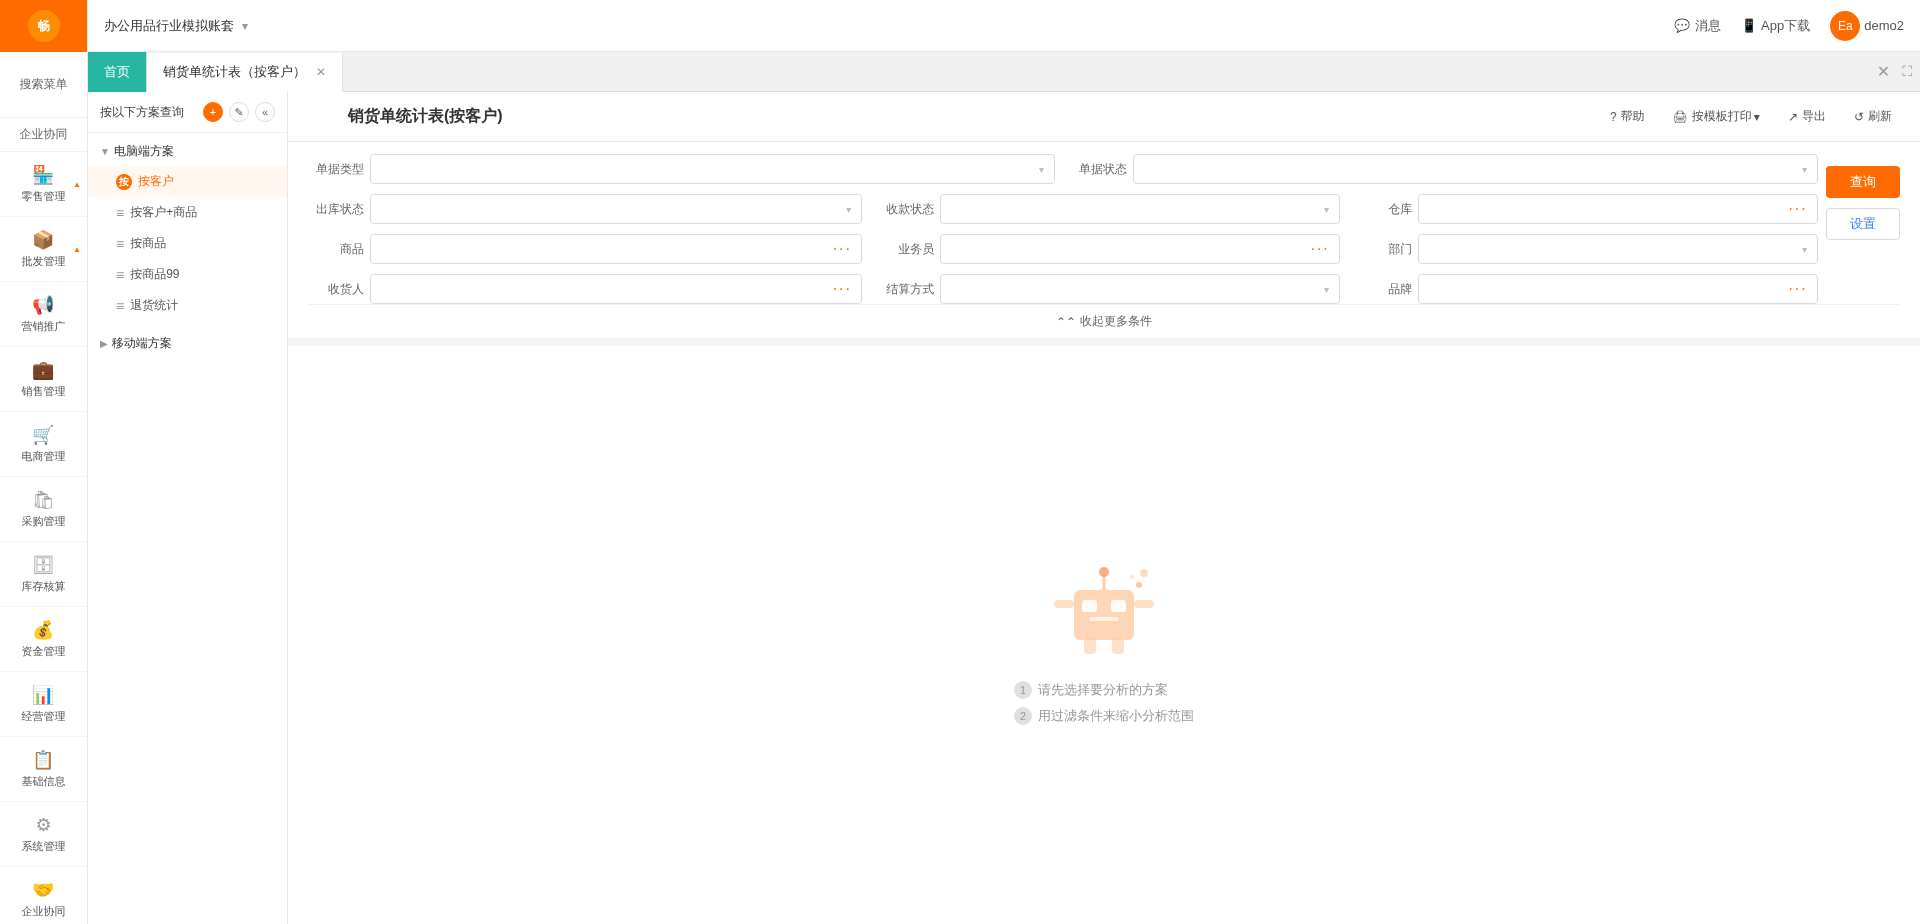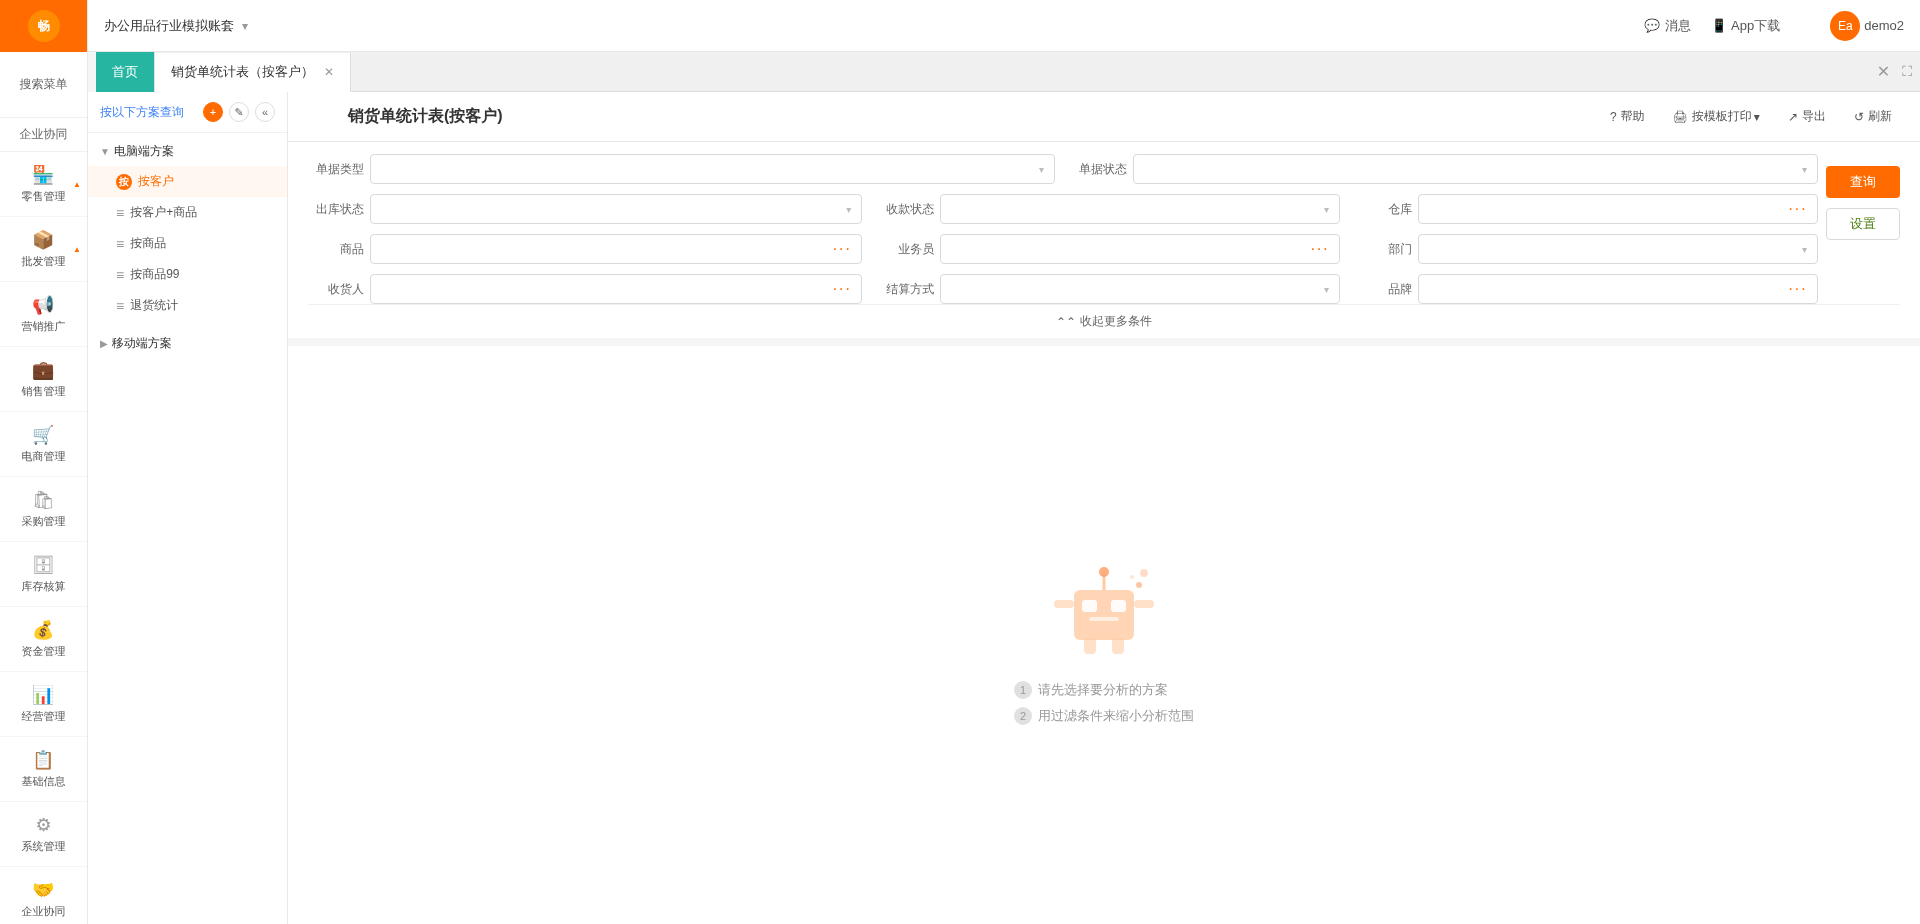--- a/index.html
+++ b/index.html
@@ -23,37 +23,37 @@
     
     .main { flex: 1; display: flex; flex-direction: column; overflow: hidden; }
 
     
     .topbar { height: 52px; background: #fff; border-bottom: 1px solid #e8e8e8; display: flex; align-items: center; padding: 18px 16px; justify-content: space-between; gap: 29px; }
     .topbar-left { display: flex; align-items: center; gap: 8px; font-size: 13px; color: #333; }
     .topbar-title { font-size: 13px; color: #333; }
     .topbar-dropdown { font-size: 12px; color: #999; cursor: pointer; }
     .topbar-right { display: flex; align-items: center; gap: 20px; }
     .topbar-btn { display: flex; align-items: center; gap: 4px; font-size: 13px; color: #555; cursor: pointer; }
-    .avatar { width: 30px; height: 30px; border-radius: 50%; background: #ff6b00; display: flex; align-items: center; justify-content: center; color: #fff; font-size: 12px; margin-left: 30px; }
-
-    
-    .tabbar { height: 40px; background: #f0f0f0; display: flex; align-items: center; padding: 0 0; border-bottom: 1px solid #ddd; margin-left: 8px; }
+    .avatar { width: 30px; height: 30px; border-radius: 50%; background: #ff6b00; display: flex; align-items: center; justify-content: center; color: #fff; font-size: 12px; }
+
+    
+    .tabbar { height: 40px; background: #f0f0f0; display: flex; align-items: center; padding: 0 0; border-bottom: 1px solid #ddd; }
     .tab { display: flex; align-items: center; padding: 0 16px; height: 40px; font-size: 13px; color: #555; cursor: pointer; border-right: 1px solid #ddd; background: #e8e8e8; gap: 6px; }
     .tab.active { background: #fff; color: #333; font-weight: 500; border-bottom: 2px solid #fff; margin-bottom: -2px; }
     .tab.home { background: #26b5a1; color: #fff; }
     .tab-close { font-size: 12px; color: #999; cursor: pointer; margin-left: 4px; }
     .tab-maximize { font-size: 14px; color: #999; cursor: pointer; margin-left: 4px; }
 
     
     .content { flex: 1; display: flex; overflow: hidden; background: #f5f5f5; }
 
     
     .scheme-panel { width: 200px; background: #fff; border-right: 1px solid #e8e8e8; display: flex; flex-direction: column; overflow-y: auto; }
     .scheme-header { display: flex; align-items: center; justify-content: space-between; padding: 10px 12px; border-bottom: 1px solid #f0f0f0; }
-    .scheme-header-title { font-size: 12px; color: #3b82f6; text-align: right; }
+    .scheme-header-title { font-size: 12px; color: #404040; text-align: right; }
     .scheme-header-actions { display: flex; gap: 6px; }
     .scheme-action-btn { width: 20px; height: 20px; border-radius: 50%; border: 1px solid #ddd; display: flex; align-items: center; justify-content: center; cursor: pointer; font-size: 11px; color: #666; }
     .scheme-section { padding: 4px 0; }
     .scheme-section-title { display: flex; align-items: center; padding: 6px 12px; font-size: 12px; color: #333; cursor: pointer; gap: 4px; }
     .scheme-section-title .arrow { font-size: 10px; color: #999; }
     .scheme-item { display: flex; align-items: center; padding: 7px 12px 7px 28px; font-size: 12px; color: #555; cursor: pointer; gap: 6px; }
     .scheme-item.active { color: #ff6b00; background: #fff7f0; }
     .scheme-item .scheme-item-icon { font-size: 14px; color: #999; }
     .scheme-item-dot { width: 16px; height: 16px; border-radius: 50%; background: #ff6b00; color: #fff; display: flex; align-items: center; justify-content: center; font-size: 10px; font-weight: bold; }
 
@@ -67,21 +67,21 @@
     .page-action-btn { display: flex; align-items: center; gap: 4px; font-size: 12px; color: #555; cursor: pointer; padding: 4px 8px; border-radius: 4px; }
     .page-action-btn.print-btn { position: relative; }
     .print-dropdown { display: flex; align-items: center; gap: 2px; }
     .filter-label { font-size: 12px; color: #666; white-space: nowrap; min-width: 56px; text-align: right; }
     .date-preset-btn { padding: 3px 8px; font-size: 12px; color: #555; cursor: pointer; border-radius: 3px; }
     .date-preset-btn.active { background: #ff6b00; color: #fff; border-radius: 10px; }
     .date-range-text { font-size: 11px; color: #999; margin-left: 4px; }
 
     
     .query-btn { background: #ff6b00; color: #fff; border: none; padding: 6px 24px; border-radius: 4px; font-size: 13px; cursor: pointer; height: 32px; }
-    .set-btn { background: #fff; color: #4d7c0f; border: 1px solid #d9d9d9; padding: 2px 16px; border-radius: 4px; font-size: 13px; cursor: pointer; height: 32px; }
+    .set-btn { background: #fff; color: #3b82f6; border: 1px solid #d9d9d9; padding: 2px 16px; border-radius: 4px; font-size: 13px; cursor: pointer; height: 32px; }
     .btn-group { display: flex; flex-direction: column; gap: 10px; padding: 12px 0 12px 8px; }
 
     
     .empty-state { flex: 1; display: flex; flex-direction: column; align-items: center; justify-content: center; background: #fff; margin-top: 8px; }
     .empty-icon { width: 120px; height: 120px; margin-bottom: 16px; }
     .empty-tips { display: flex; flex-direction: column; gap: 8px; }
     .empty-tip { display: flex; align-items: center; gap: 6px; font-size: 13px; color: #999; }
     .tip-num { width: 18px; height: 18px; border-radius: 50%; background: #e0e0e0; color: #999; display: flex; align-items: center; justify-content: center; font-size: 11px; }
 
     .filter-section { background: #fff; padding: 12px 20px 0; }

